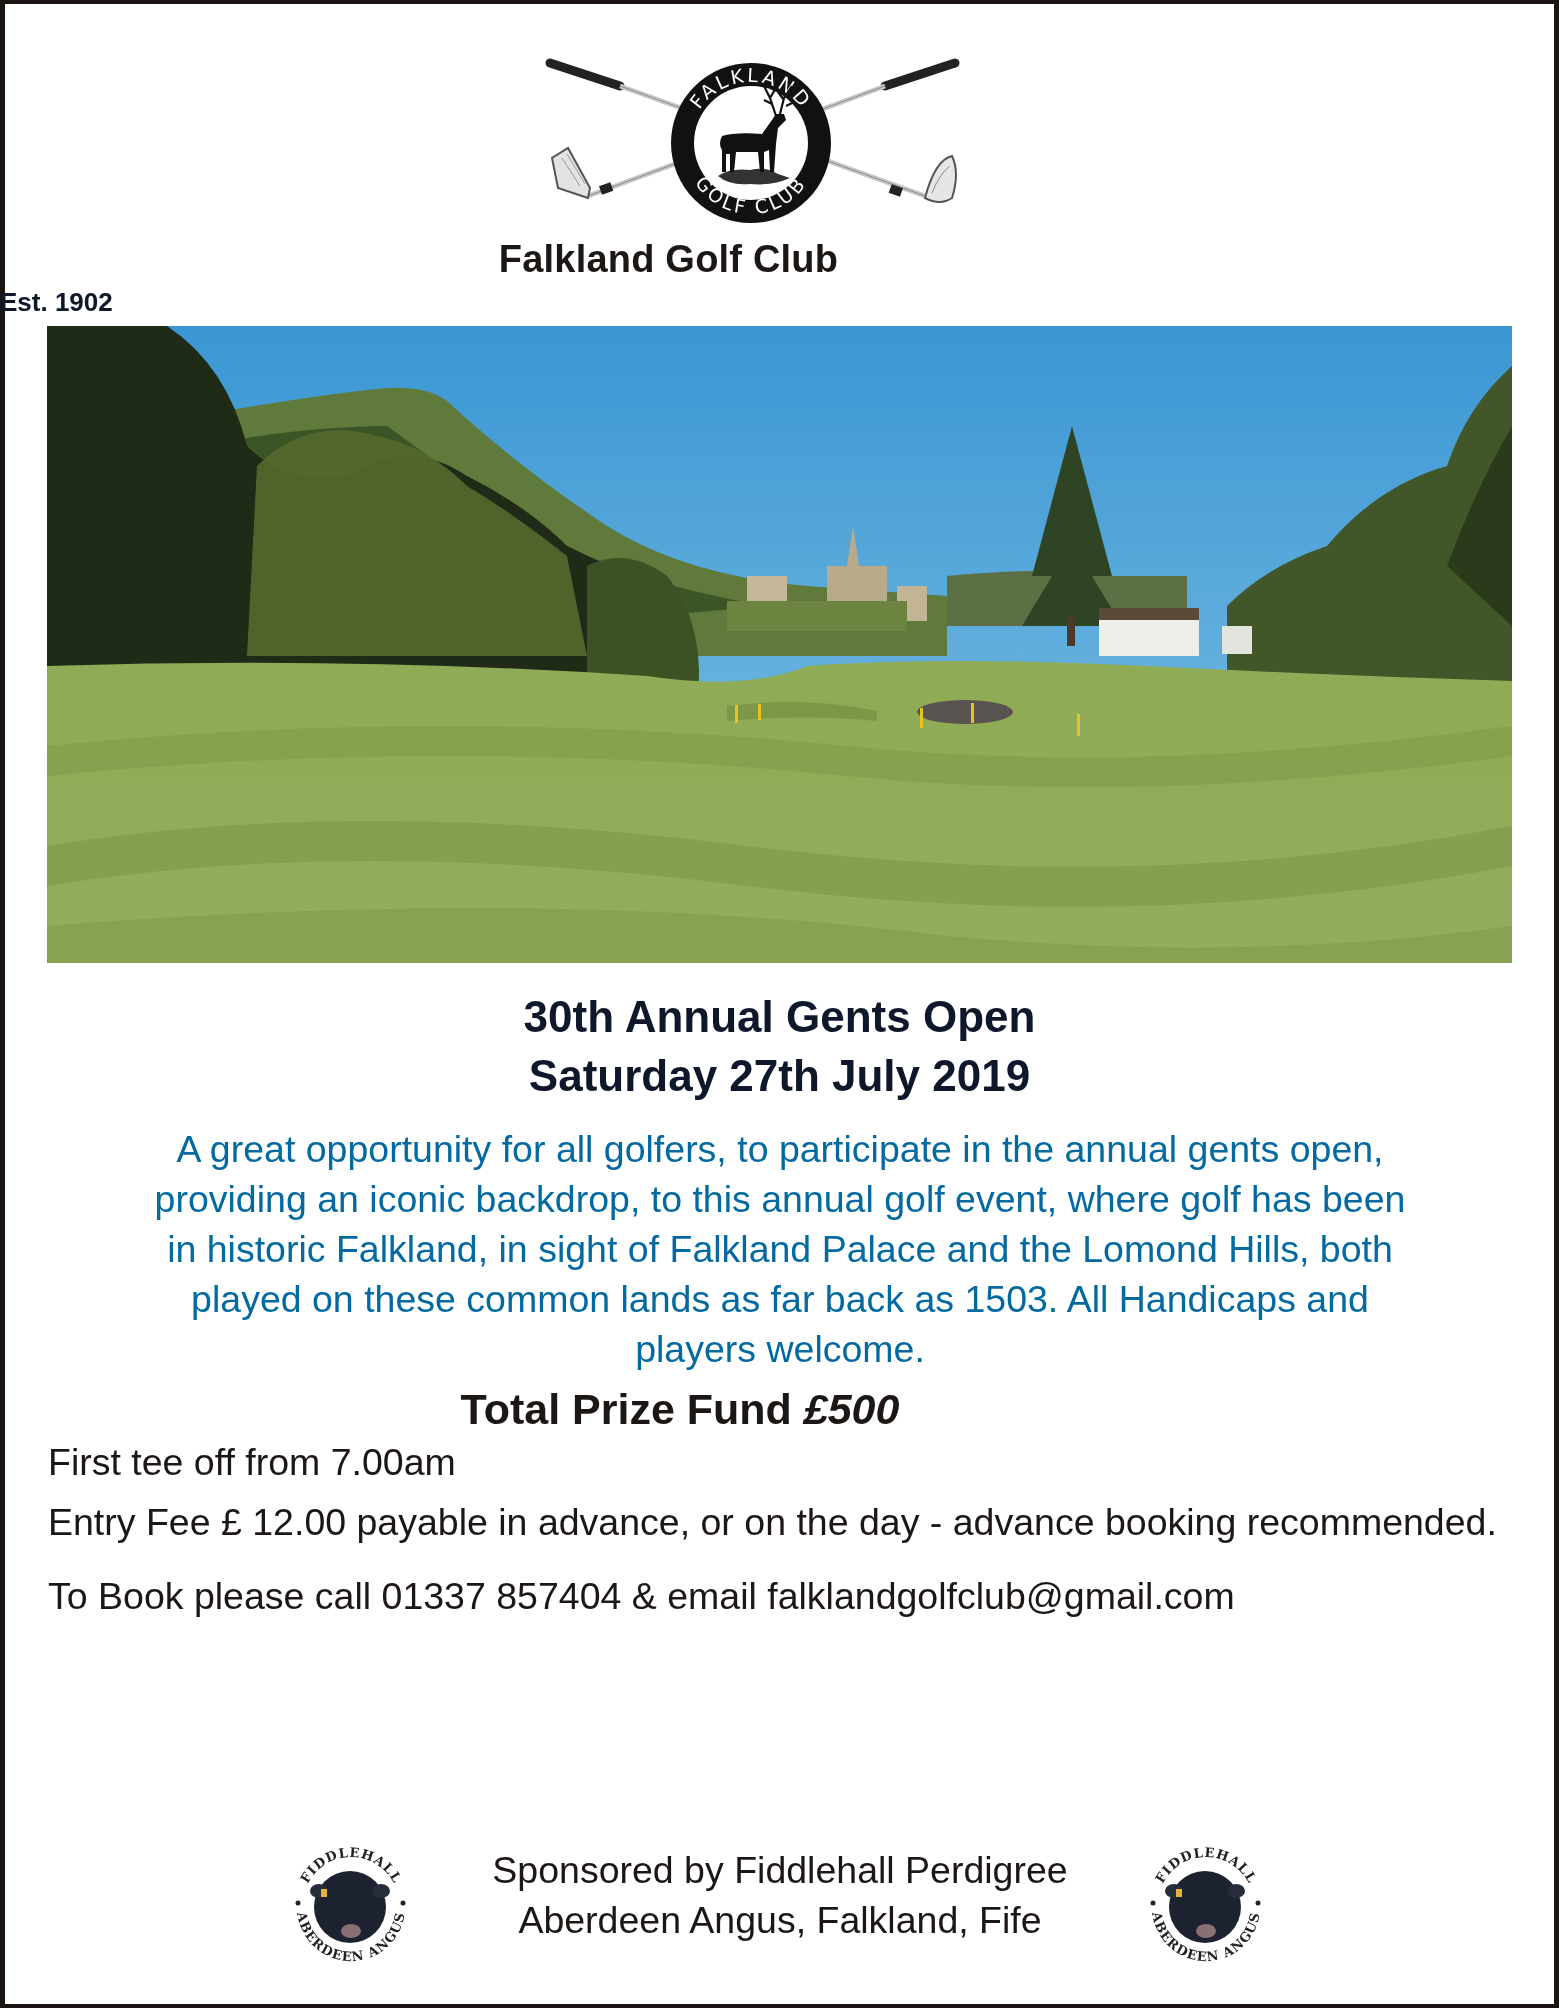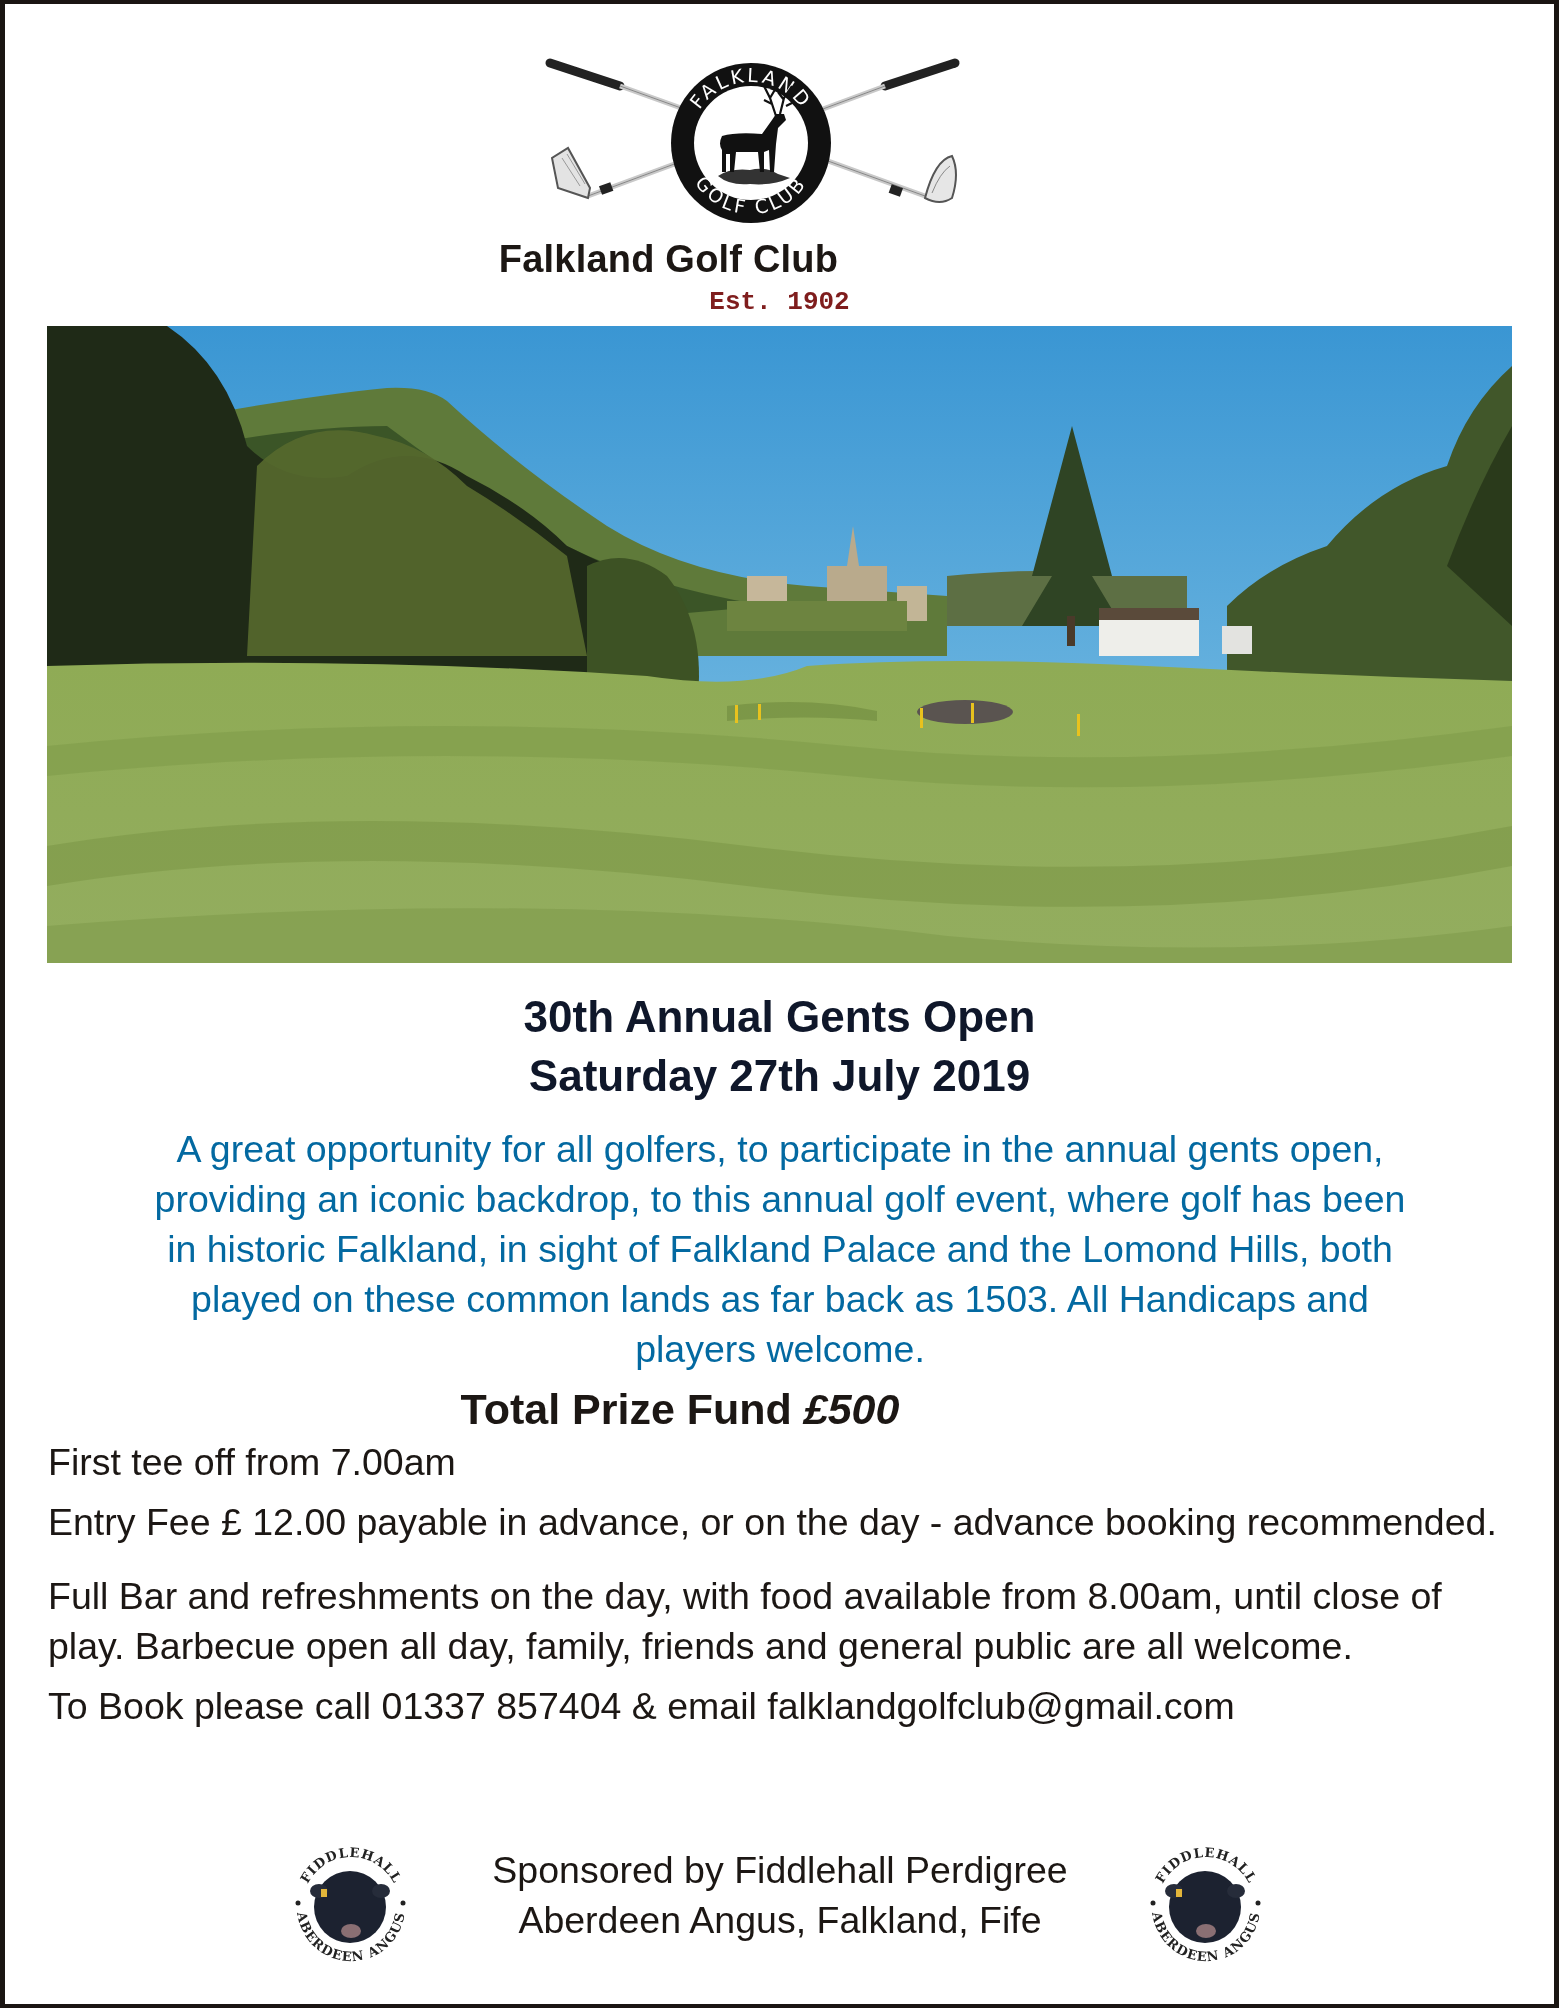--- a/index.html
+++ b/index.html
@@ -12,22 +12,22 @@
     background: #ffffff;
   }
 
   
   .crest { position: absolute; left: 540px; top: 48px; width: 425px; height: 195px; }
   .club-name {
     position: absolute; left: 0; width: 1337px; top: 238px; text-align: center;
     font-weight: bold; font-size: 38px; letter-spacing: 0.2px; color: #1c1714;
   }
   .club-est {
-    position: absolute; left: 0; width: 1559px; top: 287px; text-align: center;
-    font-weight: bold; font-size: 26px; color: #7f1d1d; font-family: Liberation Mono, monospace;
+    position: absolute; left: 0; width: 1559px; top: 287px; 
+    font-weight: bold; font-size: 26px; color: #0f172a;
   }
 
   
   .photo { position: absolute; left: 47px; top: 326px; width: 1465px; height: 637px; overflow: hidden; }
   .photo svg { display: block; width: 100%; height: 100%; }
 
   
   .event-title {
     position: absolute; left: 0; width: 1559px; text-align: center;
     font-weight: bold; font-size: 44px; line-height: 60px; color: #0f172a;
@@ -171,21 +171,20 @@
   <div>in historic Falkland, in sight of Falkland Palace and the Lomond Hills, both</div>
   <div>played on these common lands as far back as 1503. All Handicaps and</div>
   <div>players welcome.</div>
 </div>
 
 <div class="prize"><span>Total Prize Fund </span><span class="amount">£500</span></div>
 
 <div class="details">
   <p>First tee off from 7.00am</p>
   <p style="margin-bottom:24px">Entry Fee £ 12.00 payable in advance, or on the day - advance booking recommended.</p>
-  <p>Full Bar and refreshments on the day, with food available from 8.00am, until close of play. Barbecue open all day, family, friends and general public are all welcome.</p>
   <p>To Book please call 01337 857404 &amp; email falklandgolfclub@gmail.com</p>
 </div>
 
 <div class="sponsor-logo left">
   <svg viewBox="0 0 135 135" width="135" height="135">
     <defs>
       <path id="fhTopL" d="M20 70 A48 48 0 0 1 116 70"></path>
       <path id="fhBotL" d="M14 72 A54 54 0 0 0 122 72"></path>
     </defs>
     <text font-family="DejaVu Serif, serif" font-size="13" font-weight="bold" fill="#222" letter-spacing="1"><textPath href="#fhTopL" startOffset="50%" text-anchor="middle">FIDDLEHALL</textPath></text>

